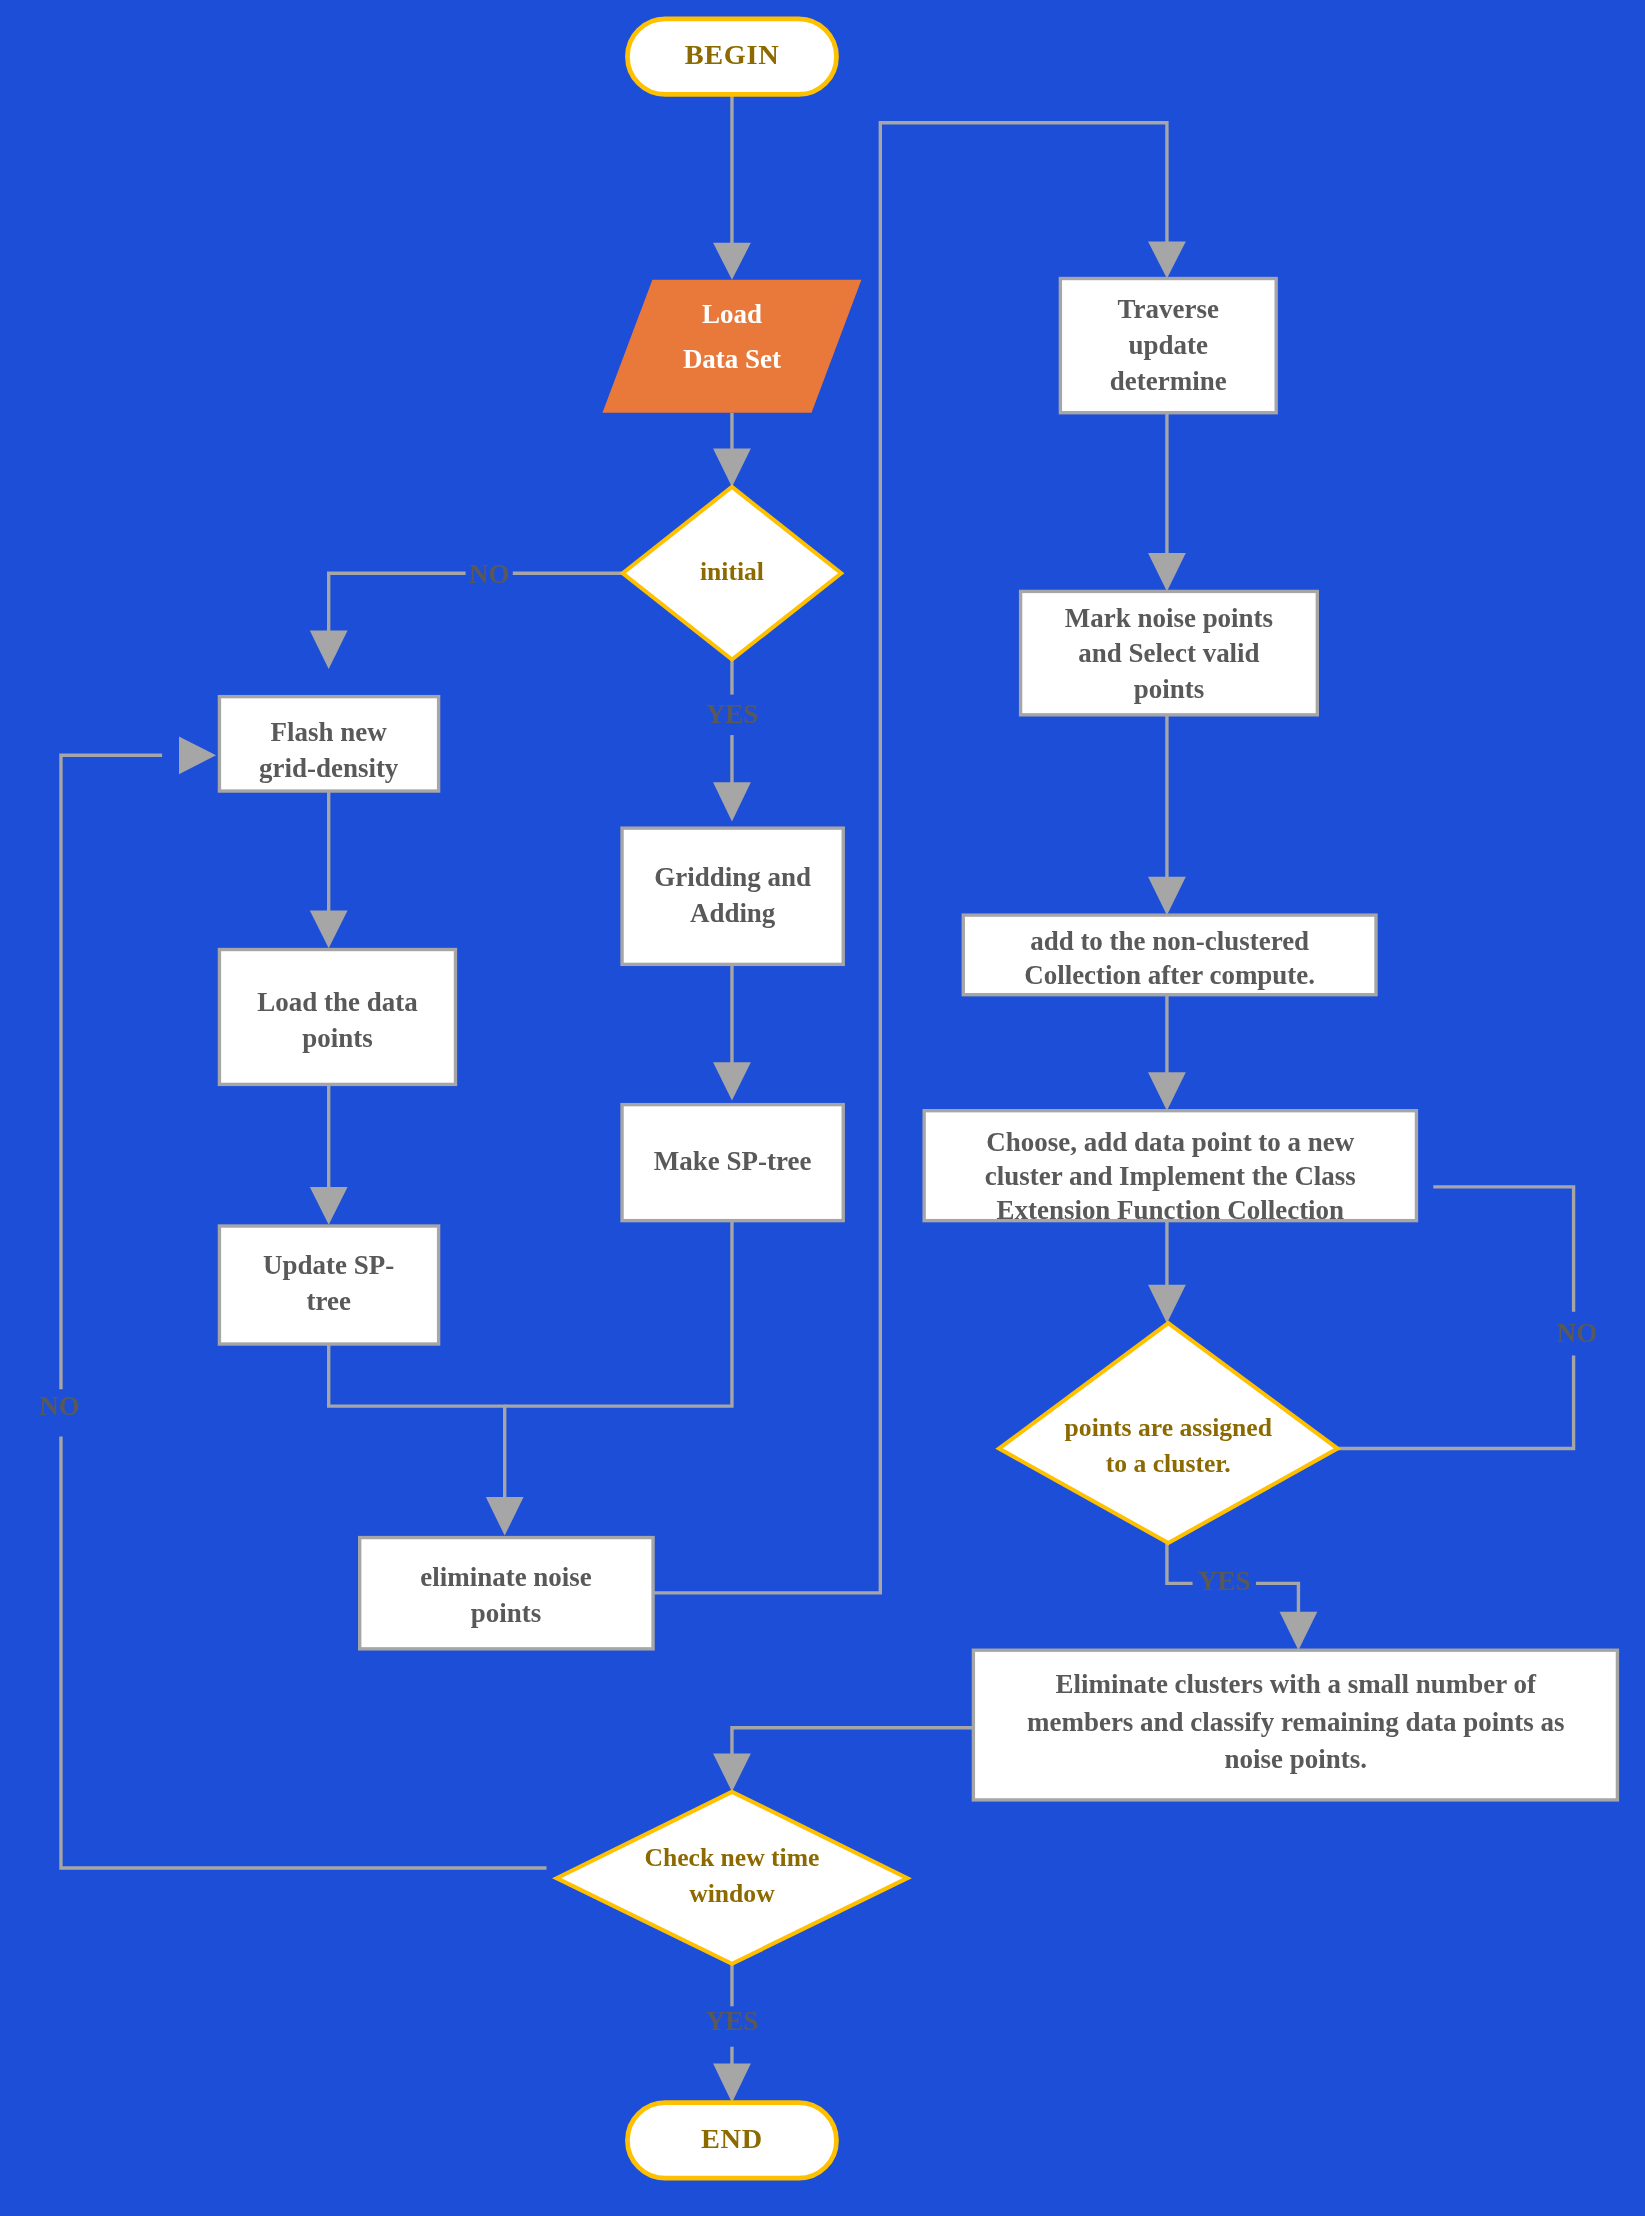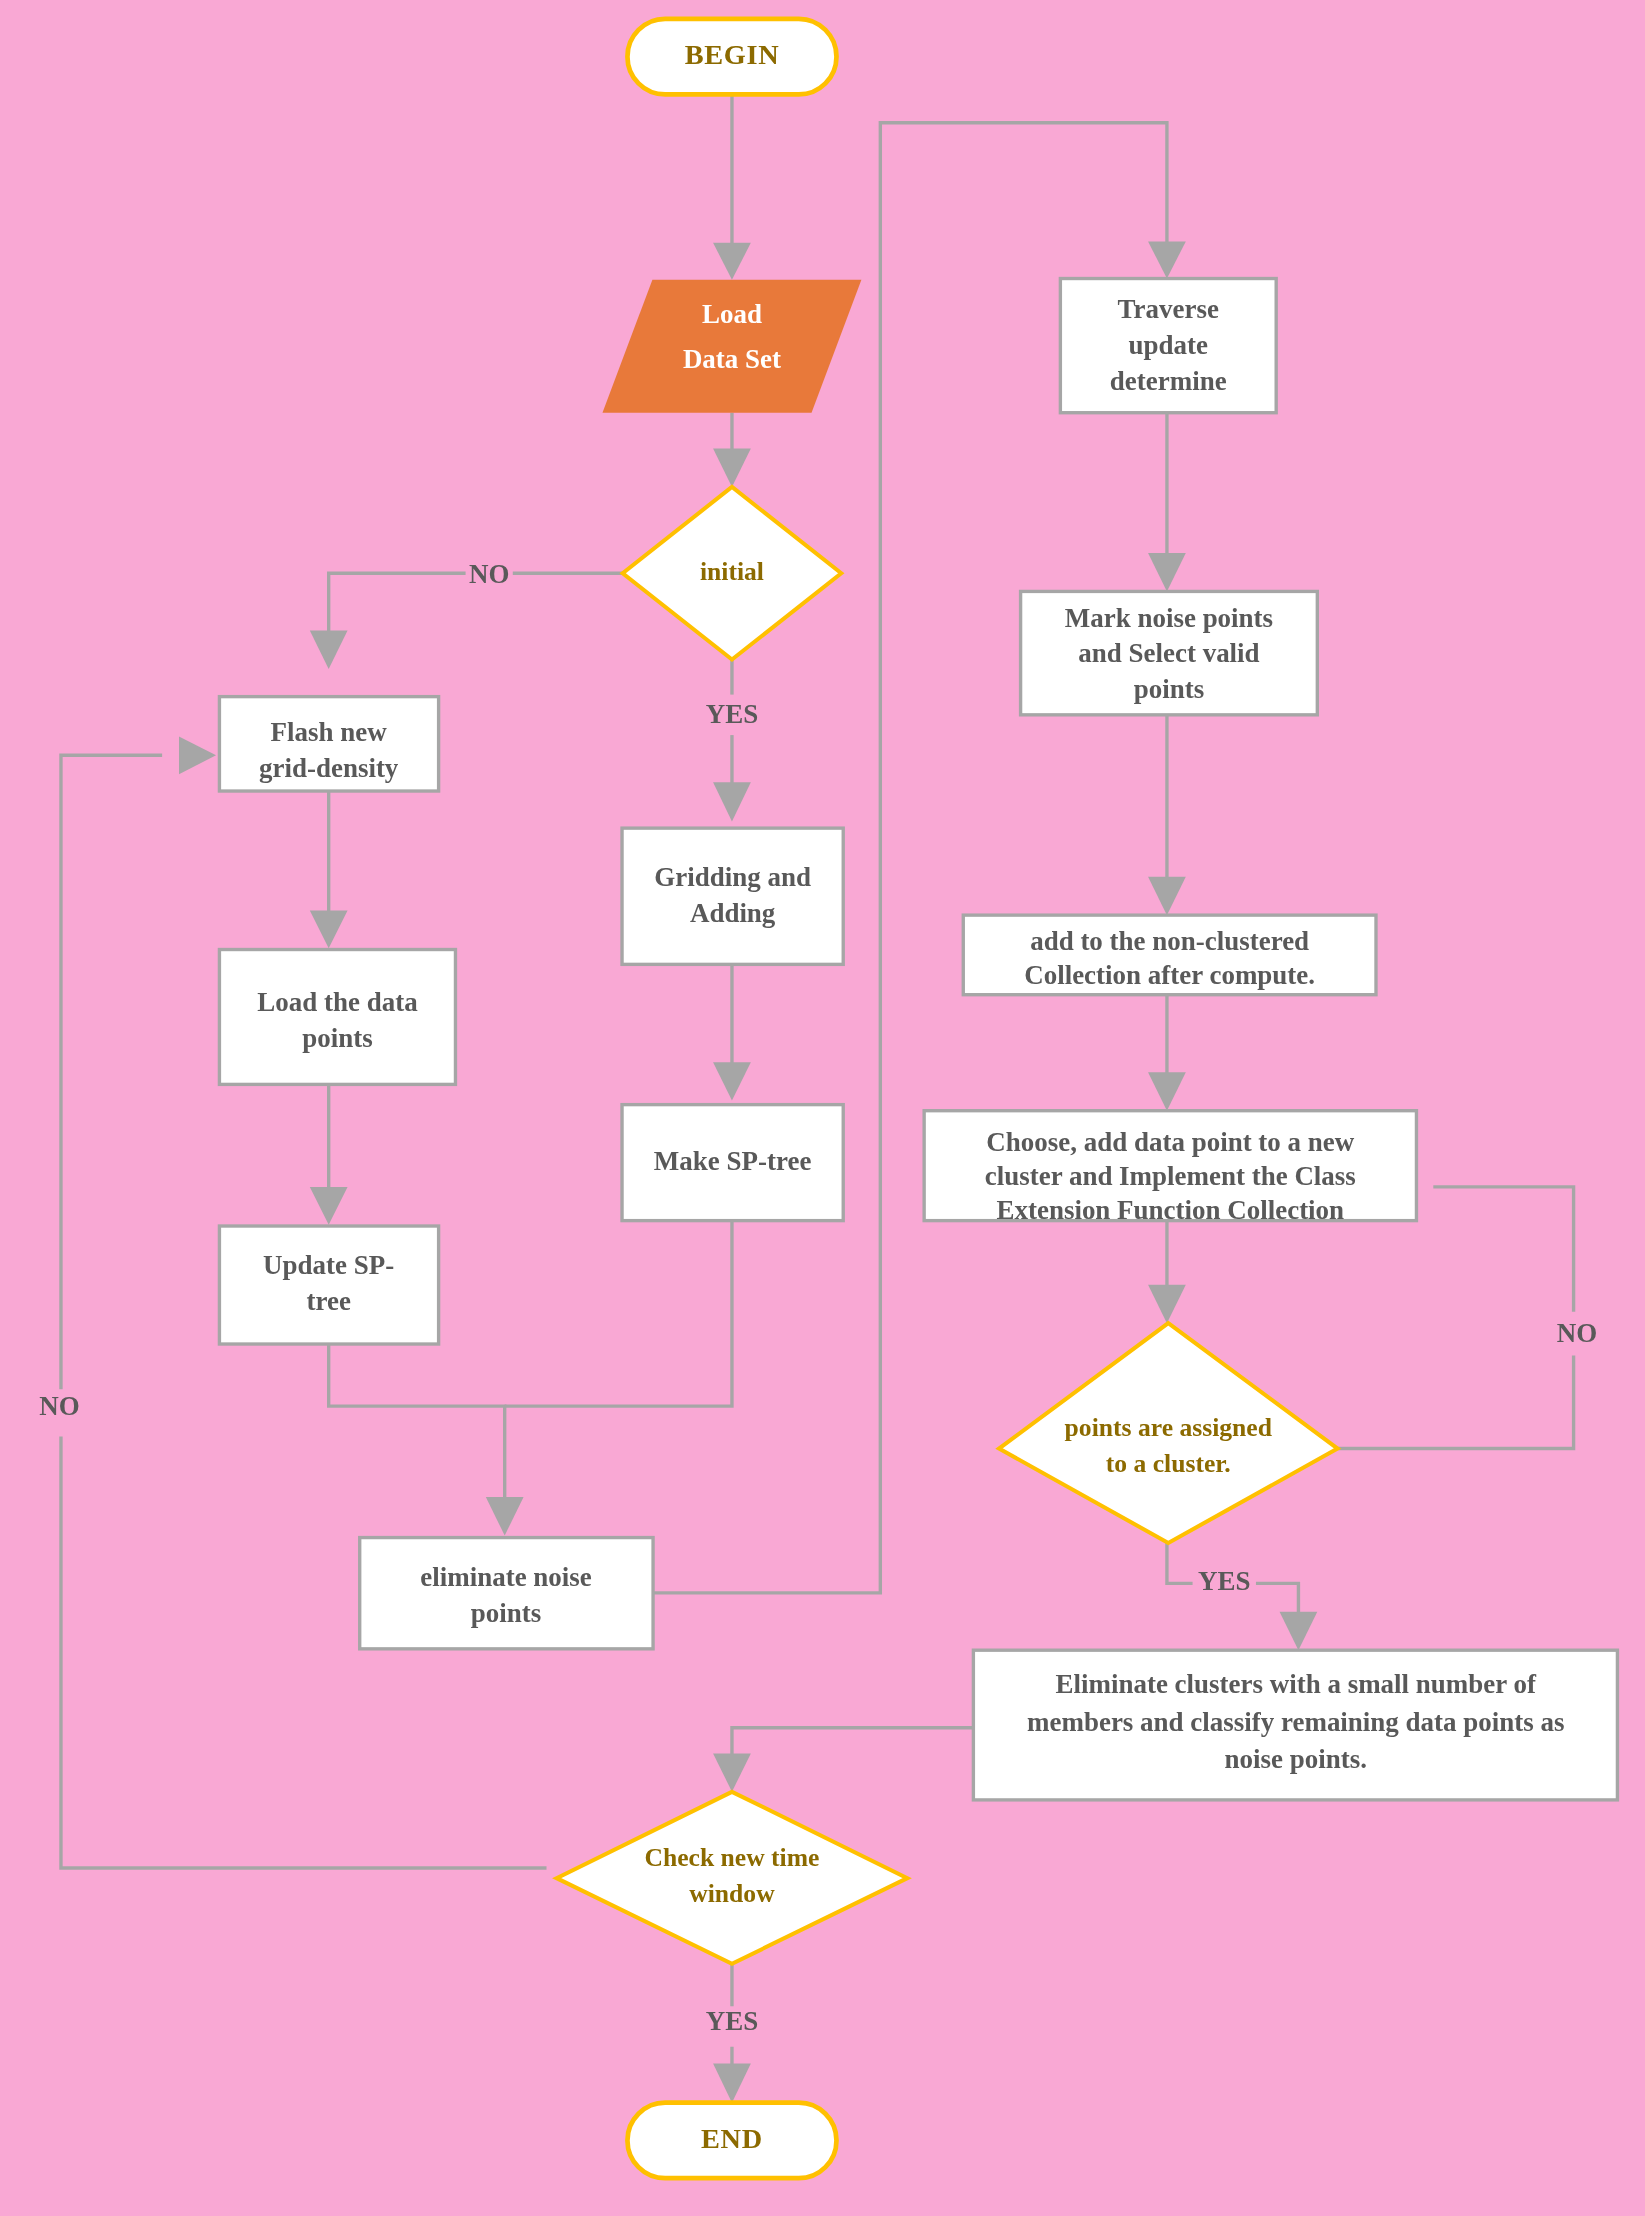--- a/index.html
+++ b/index.html
@@ -10,21 +10,21 @@
   body {
     width: 1646px;
     height: 2216px;
     font-family: "Liberation Serif", "DejaVu Serif", serif;
     overflow: hidden;
   }
   #flowchart-root {
     position: relative;
     width: 1646px;
     height: 2216px;
-    background: #f9a8d4;
+    background: #1d4ed8;
   }
   svg#flow-svg {
     position: absolute;
     top: 0;
     left: 0;
     width: 1646px;
     height: 2216px;
   }
   .node-text {
     font-family: "Liberation Serif", "DejaVu Serif", serif;

